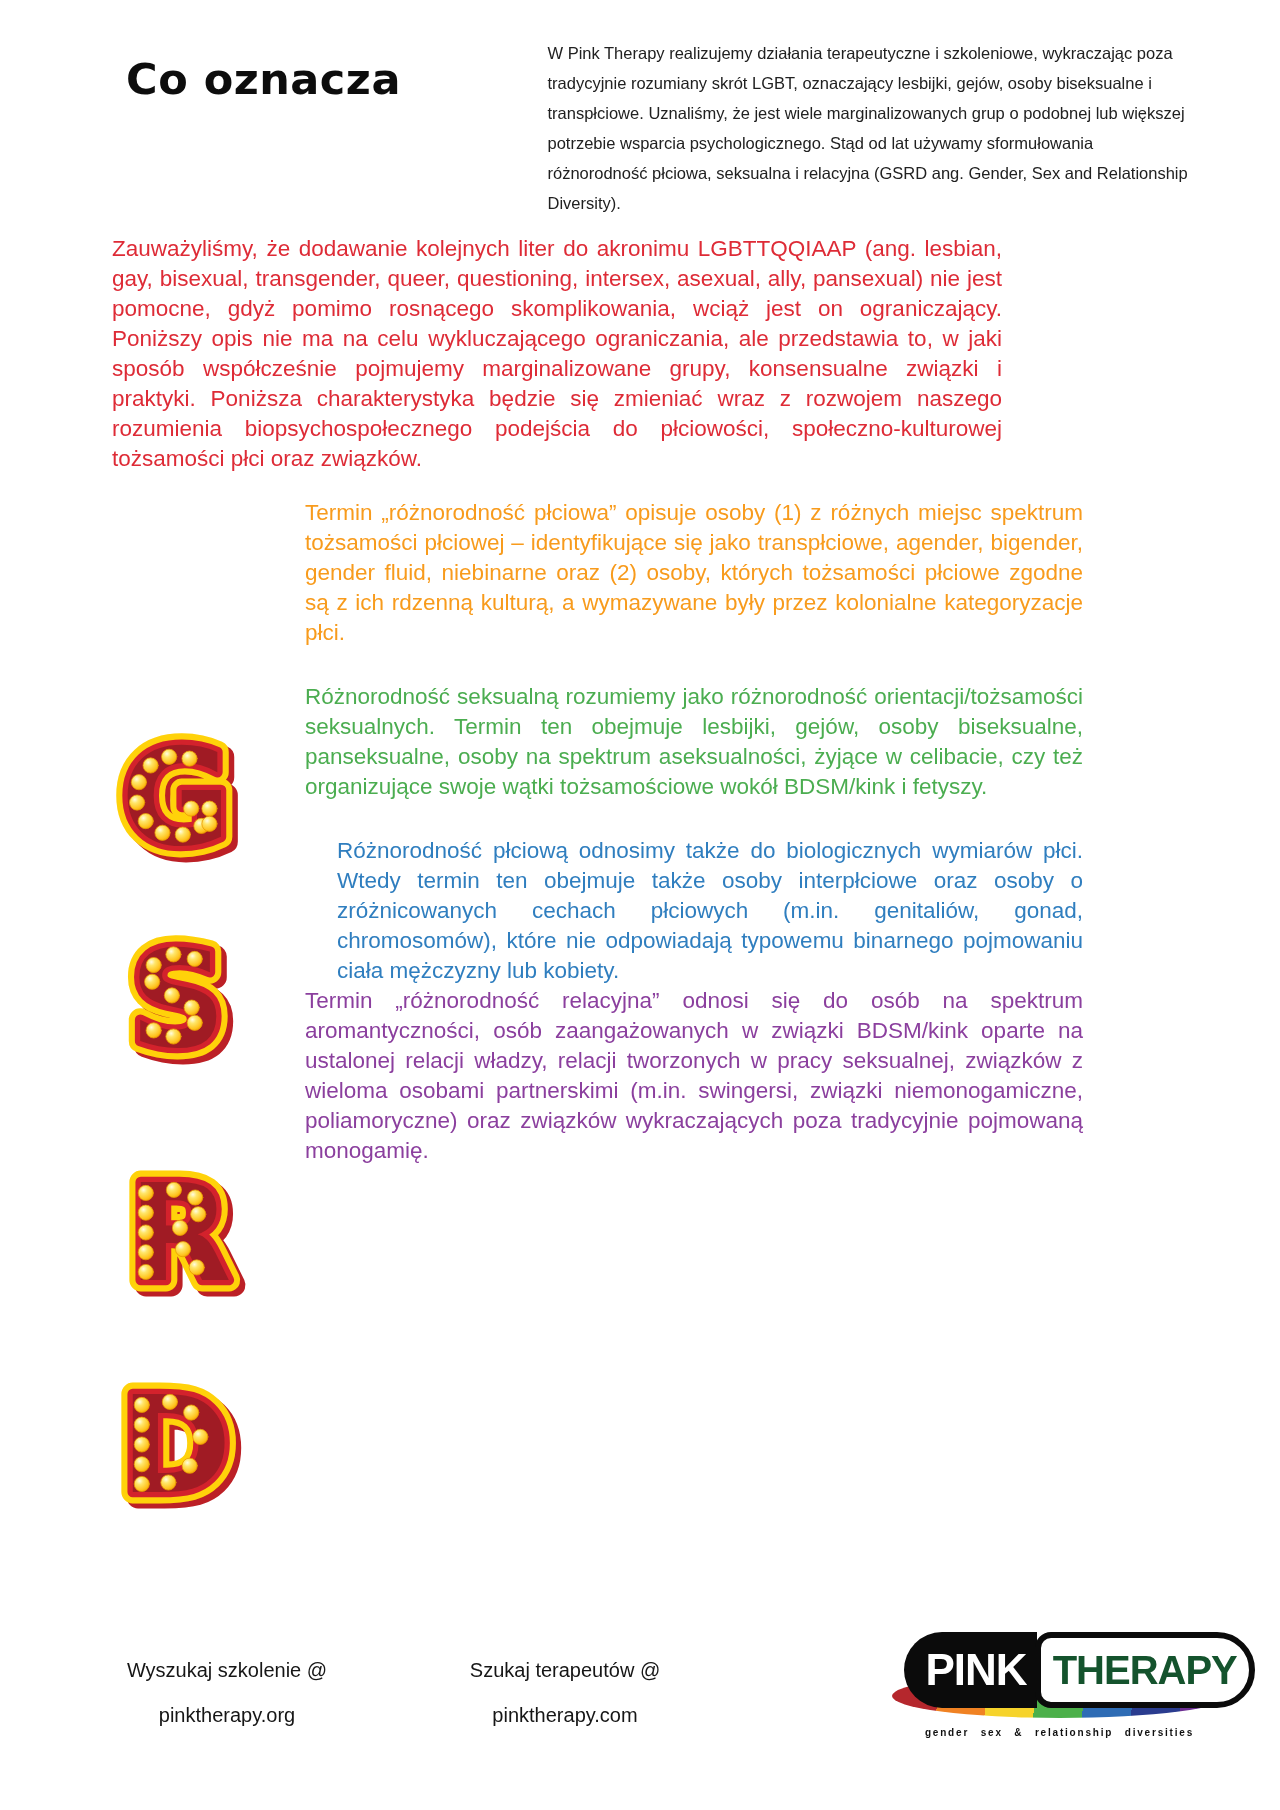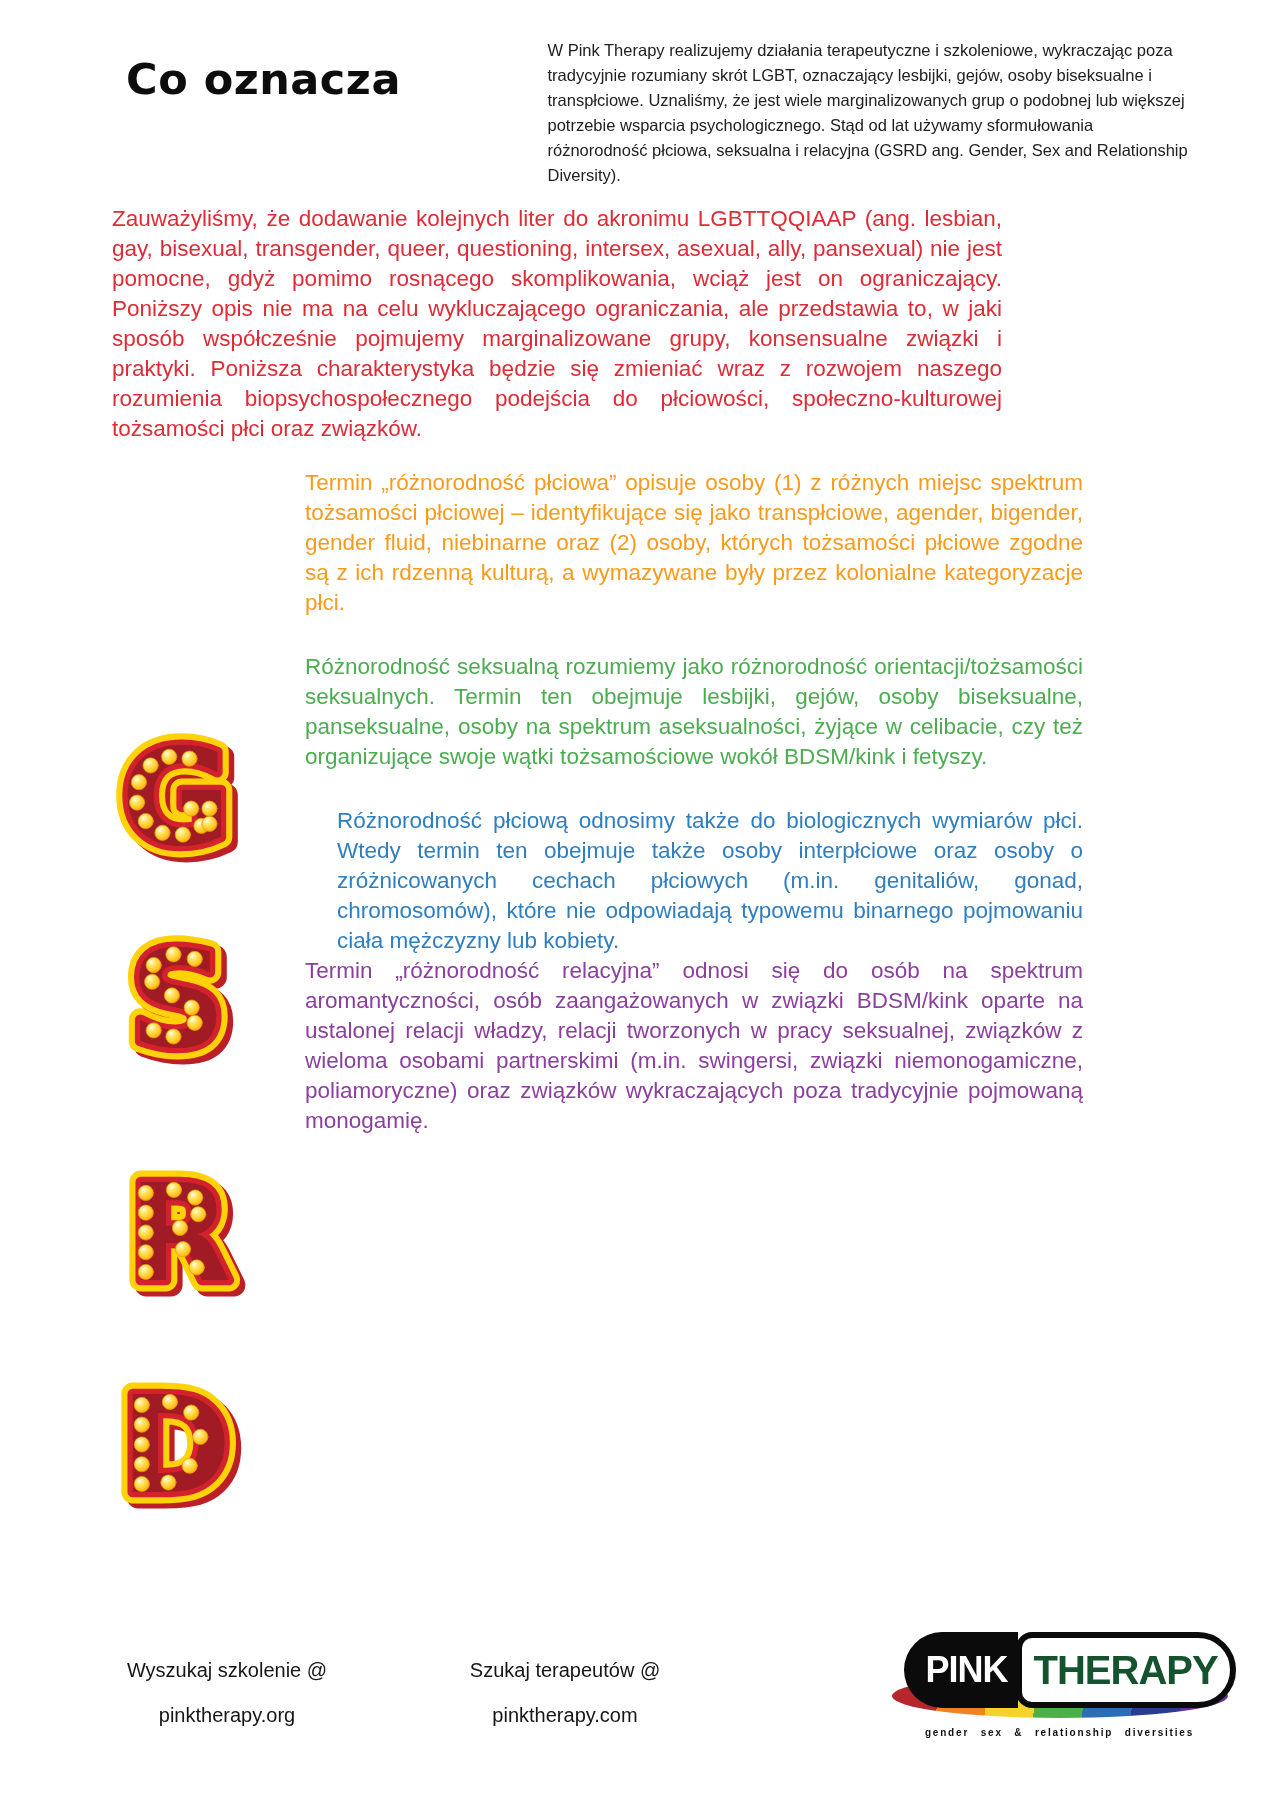--- a/index.html
+++ b/index.html
@@ -13,21 +13,21 @@
   }
   
   .header{display:flex;padding:34px 80px 0 96px;justify-content:center;}
   .title-block{
     width:330px;text-align:center;padding-top:14px;
     font-family:"DejaVu Sans",sans-serif;font-weight:bold;
     font-size:43px;line-height:62px;color:#0d0d0d;letter-spacing:0.5px;
   }
   .intro{
     margin-left:119px;width:650px;
-    font-size:16.5px;line-height:25px;color:#212121;padding-top:4px;
+    font-size:16.5px;line-height:30px;color:#212121;padding-top:4px;
   }
   
   .overview{
     margin:16px 0 0 112px;width:890px;
     text-align:justify;font-size:22.5px;line-height:30px;
   }
   
   .paras{margin-left:305px;width:778px;}
   .para{text-align:justify;font-size:22.5px;line-height:30px;}
   .para-g{margin-top:24px;}
@@ -47,21 +47,21 @@
   .contact-2{margin-left:20px;width:318px;}
   .logo-block{margin-left:auto;margin-right:48px;margin-top:-16px;width:345px;}
   .logo-capsule{
     position:relative;z-index:2;display:flex;height:76px;width:312px;margin:0 auto;
   }
   .logo-pink{
     background:#0b0b0b;color:#ffffff;
     border-radius:38px 0 0 38px;
     display:flex;align-items:center;justify-content:center;
     padding:0 10px 0 22px;
-    font-family:"Liberation Sans",sans-serif;font-weight:bold;font-size:36px;letter-spacing:-1px;
+    font-family:"Liberation Sans",sans-serif;font-weight:bold;font-size:44px;letter-spacing:-1px;
   }
   .logo-therapy{
     background:#ffffff;color:#14532d;
     border:6px solid #0b0b0b;border-radius:16px 38px 38px 16px;margin-left:-2px;
     display:flex;align-items:center;justify-content:center;flex:1;
     padding:0 12px;
     font-family:"Liberation Sans",sans-serif;font-weight:bold;font-size:40px;letter-spacing:-1px;
   }
   .logo-rainbow{
     position:relative;z-index:1;

